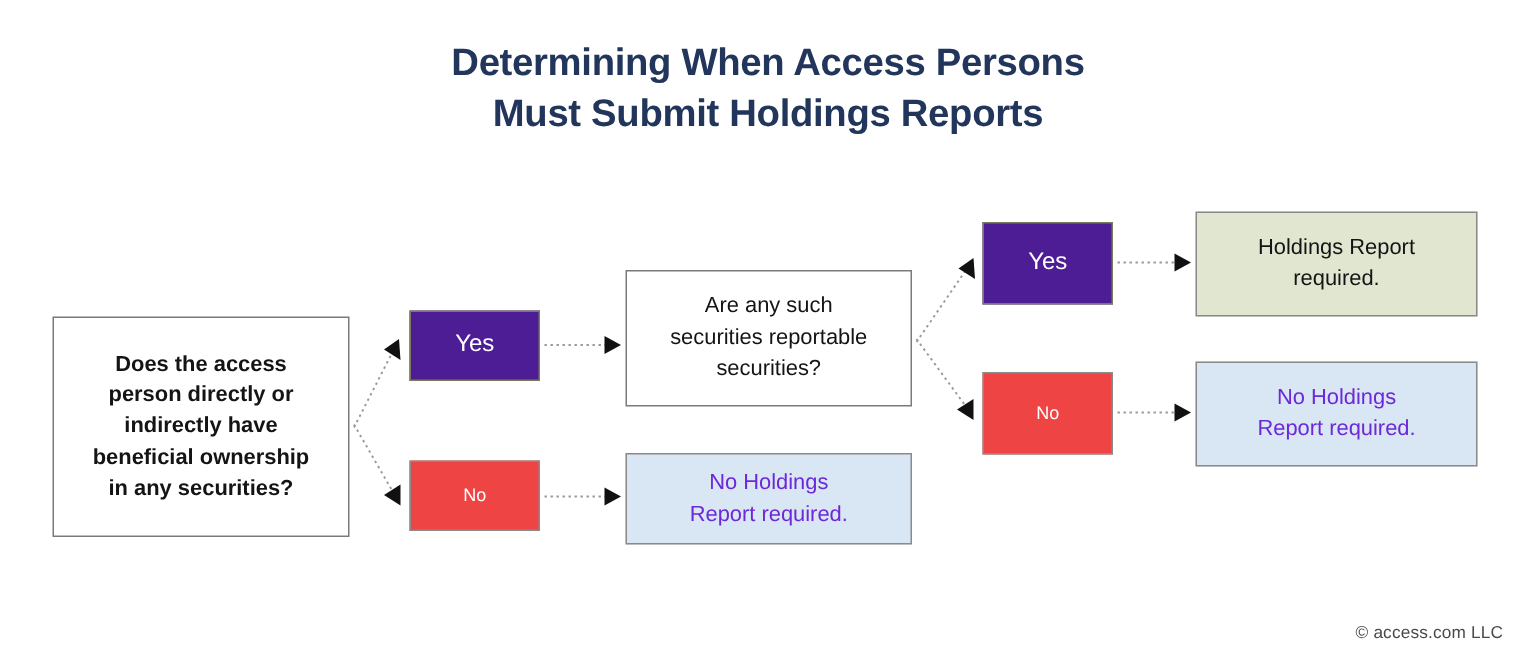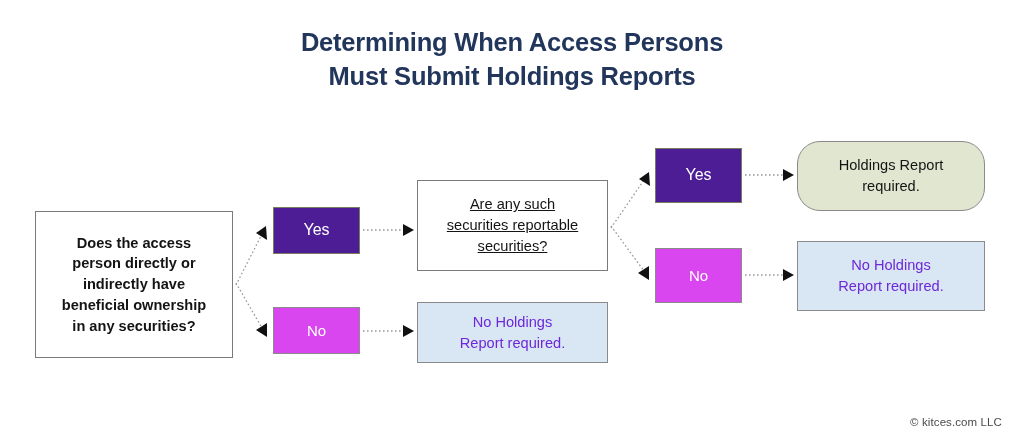--- a/index.html
+++ b/index.html
@@ -60,49 +60,48 @@
 
   .node.green {
     background: #4c1d95;
     border-color: #7a7a5e;
     color: #ffffff;
     font-size: 16px;
     font-weight: normal;
   }
 
   .node.blue {
-    background: #d946ef;
+    background: #ef4444;
     border-color: #8a8a8a;
     color: #ffffff;
-    font-size: 15px;
+    font-size: 12px;
     font-weight: normal;
   }
 
   .node.sage {
     background: #e1e6d1;
     border-color: #8a8a8a;
     color: #141414;
-    border-radius: 23px;
   }
 
   .node.lightblue {
     background: #d9e6f3;
     border-color: #8a8a8a;
     color: #6d28d9;
   }
 
   .node.q1 {
     font-weight: bold;
   }
 
   
   #node-question-1   { left: 35px;  top: 211px; width: 198px; height: 147px; }
   #node-yes-1        { left: 273px; top: 207px; width: 87px;  height: 47px;  }
   #node-no-1         { left: 273px; top: 307px; width: 87px;  height: 47px;  }
-  #node-question-2   { left: 417px; top: 180px; width: 191px; height: 91px; text-decoration: underline;  }
+  #node-question-2   { left: 417px; top: 180px; width: 191px; height: 91px;  }
   #node-result-no-1  { left: 417px; top: 302px; width: 191px; height: 61px;  }
   #node-yes-2        { left: 655px; top: 148px; width: 87px;  height: 55px;  }
   #node-no-2         { left: 655px; top: 248px; width: 87px;  height: 55px;  }
   #node-result-yes   { left: 797px; top: 141px; width: 188px; height: 70px;  }
   #node-result-no-2  { left: 797px; top: 241px; width: 188px; height: 70px;  }
 
   
   #connectors {
     position: absolute;
     left: 0;
@@ -200,15 +199,15 @@
   <div class="node green" id="node-yes-2">Yes</div>
 
   <div class="node blue" id="node-no-2">No</div>
 
   <div class="node sage" id="node-result-yes">Holdings Report
 required.</div>
 
   <div class="node lightblue" id="node-result-no-2">No Holdings
 Report required.</div>
 
-  <div class="credit">© kitces.com LLC</div>
+  <div class="credit">© access.com LLC</div>
 
 </div>
 
 </body></html>

